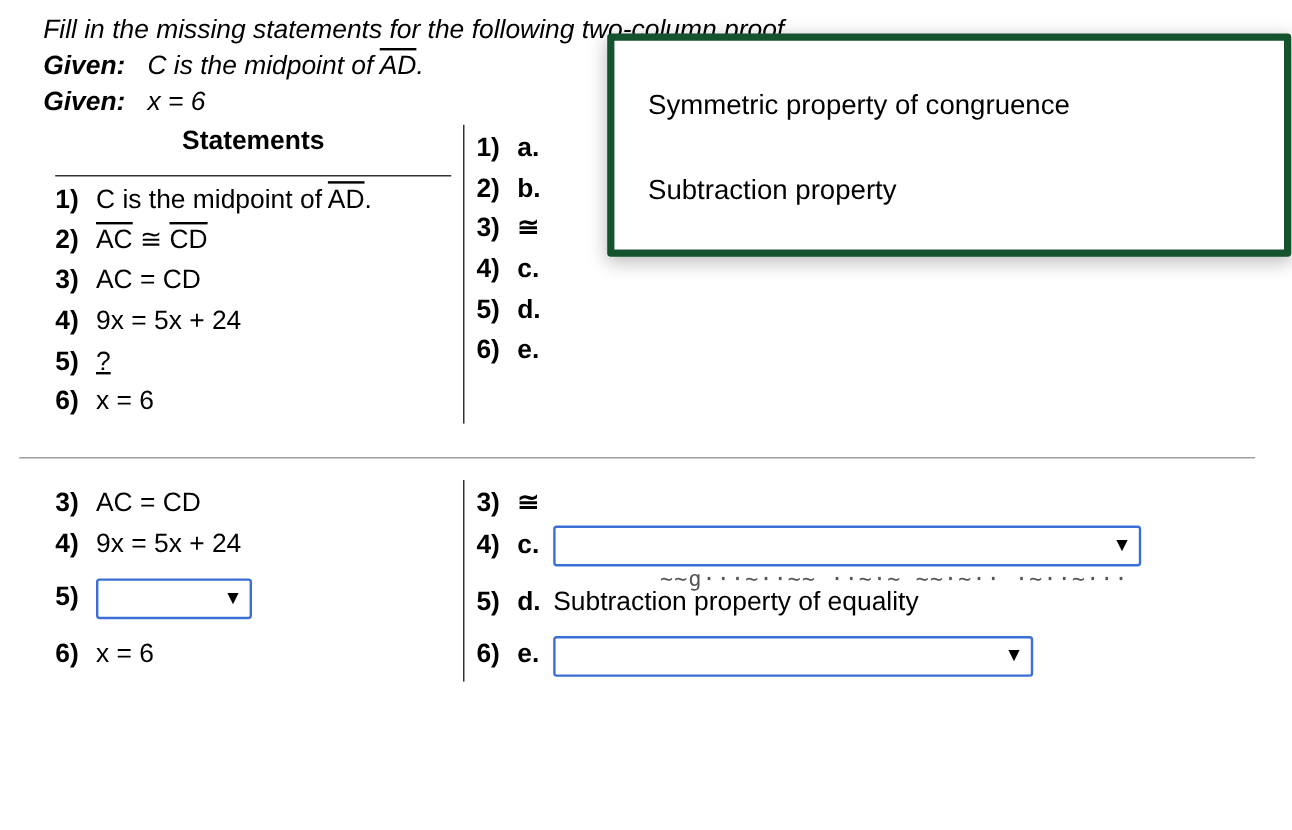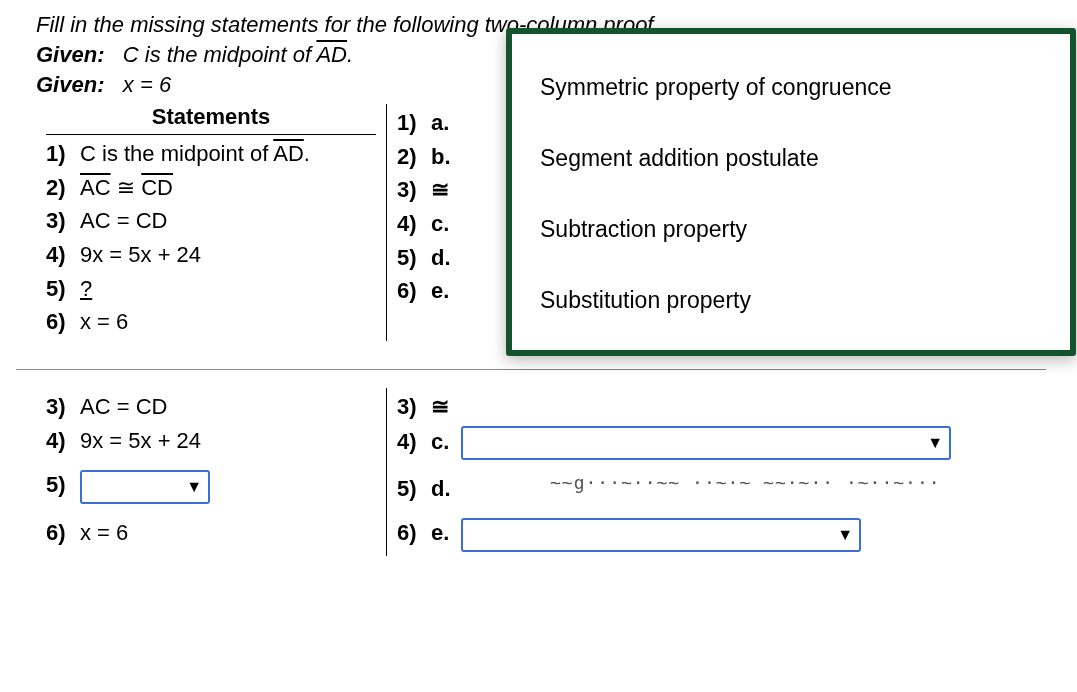--- a/index.html
+++ b/index.html
@@ -4,21 +4,21 @@
 <style>
   html,body{margin:0;padding:0;font-family:Arial,Helvetica,sans-serif;font-size:22px;color:#000;}
   body{width:1077px;height:692px;box-sizing:border-box;padding:8px 0 0 36px;position:relative;overflow:hidden;}
   .line{margin:4px 0;font-style:italic;}
   .bold{font-weight:bold;}
   .over{text-decoration:overline;}
   .proof-table{display:flex;margin-top:6px;}
   .col{padding:0 10px;}
   .col.stmts{border-right:1px solid #000;width:330px;}
   .col.reas{width:160px;}
-  .hdr{font-weight:bold;text-align:center;border-bottom:1px solid #000;padding-bottom:4px;margin-bottom:4px;}
+  .hdr{font-weight:bold;text-align:center;border-bottom:1px solid #000;padding-bottom:16px;margin-bottom:4px;}
   .row{display:flex;align-items:baseline;margin:4px 0;line-height:1.35;}
   .num{font-weight:bold;width:34px;}
   .lab{font-weight:bold;width:30px;}
   .val{flex:1;}
   .q{text-decoration:underline;}
   hr.sep{border:none;border-top:1px solid #888;margin:28px 0 18px 0;width:1030px;margin-left:-20px;}
   .lower{display:flex;}
   .lower .col.stmts{border-right:1px solid #000;width:330px;}
   .lower .col.reas{width:640px;}
   .select{display:inline-flex;align-items:center;justify-content:flex-end;height:34px;border:2px solid #3b6fd6;border-radius:3px;background:#fff;box-sizing:border-box;vertical-align:middle;cursor:pointer;}
@@ -140,33 +140,32 @@
         <span class="lab">c.</span>
         <span class="val">
       <span class="select lg">
             <span class="arrow">▼</span>
           </span>
     </span>
       </div>
     <div class="row" style="margin-top:14px;">
         <span class="num">5)</span>
         <span class="lab">d.</span>
+        <span class="val">Subtraction property of equality</span>
       </div>
     <div class="row" style="margin-top:14px;">
         <span class="num">6)</span>
         <span class="lab">e.</span>
         <span class="val">
       <span class="select md">
             <span class="arrow">▼</span>
           </span>
     </span>
       </div>
   </div>
 </div>
 
 <div class="trail">~~g···~··~~ ··~·~ ~~·~·· ·~··~···</div>
 
 <div class="popup">
   <div class="opt">Symmetric property of congruence</div>
-  <div class="opt">Segment addition postulate</div>
   <div class="opt">Subtraction property</div>
-  <div class="opt">Substitution property</div>
 </div>
 
 </body></html>

